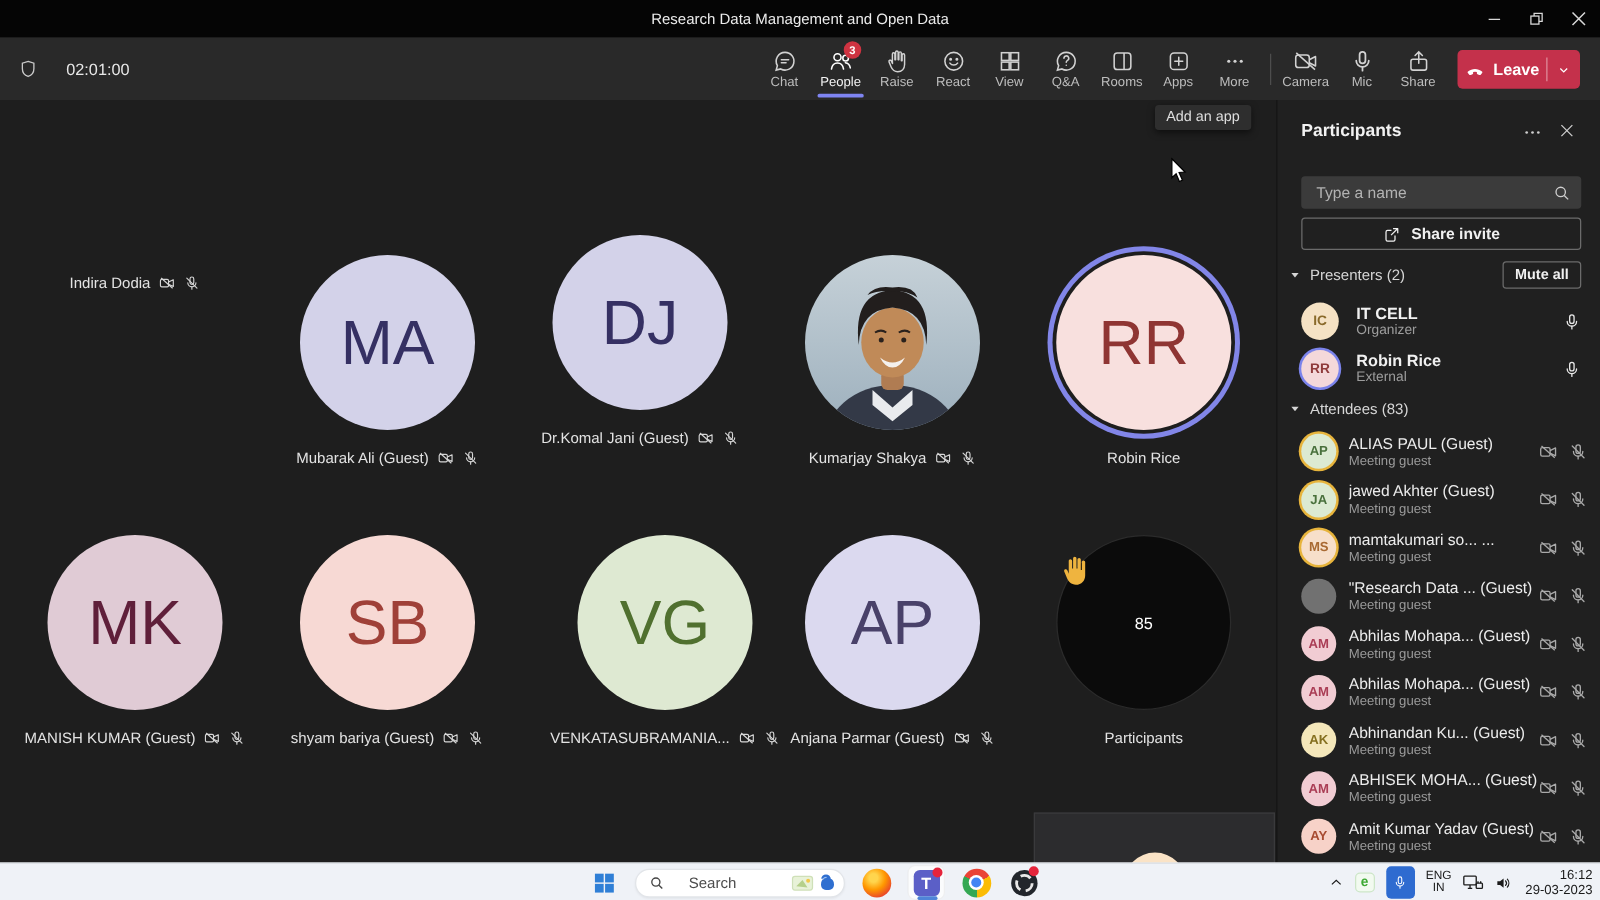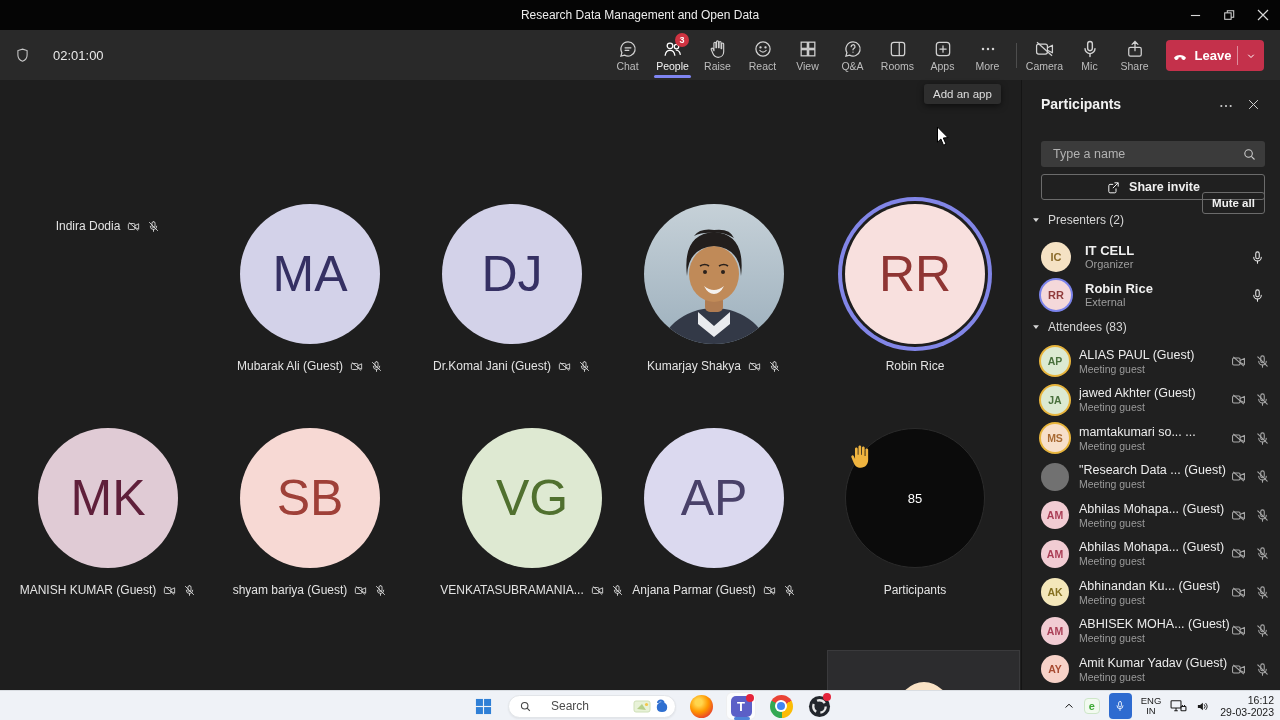--- a/index.html
+++ b/index.html
@@ -50,21 +50,21 @@
   
   .panel{position:absolute;left:1021px;top:80px;width:259px;height:610px;background:#202020;border-left:1px solid #141414;}
   .panel-title{position:absolute;left:19px;top:16px;font-size:14px;font-weight:bold;color:#f2f2f2;}
   .panel-more{position:absolute;left:196px;top:18px;color:#cfcfcf;}
   .panel-close{position:absolute;left:224px;top:17px;color:#cfcfcf;}
   .panel-search{position:absolute;left:19px;top:61px;width:224px;height:26px;background:#3b3b3b;border-radius:3px;display:flex;align-items:center;padding:0 8px 0 10px;}
   .panel-search input{flex:1;background:transparent;border:0;outline:none;font-size:12.5px;color:#e5e5e5;}
   .panel-search input::placeholder{color:#b2b2b2;}
   .share-invite{position:absolute;left:19px;top:94px;width:224px;height:26px;border:1px solid #6b6b6b;border-radius:3px;display:flex;align-items:center;justify-content:center;gap:8px;color:#f0f0f0;font-size:12.5px;font-weight:bold;background:transparent;}
   .section-hdr{position:absolute;left:9px;display:flex;align-items:center;gap:7px;color:#d6d6d6;font-size:12px;}
-  .mute-all{position:absolute;left:180px;top:112px;width:63px;height:22px;border:1px solid #6b6b6b;border-radius:3px;background:transparent;color:#f0f0f0;font-size:11.5px;font-weight:bold;display:flex;align-items:center;justify-content:center;}
+  .mute-all{position:absolute;left:180px;top:129px;width:63px;height:22px;border:1px solid #6b6b6b;border-radius:3px;background:transparent;color:#f0f0f0;font-size:11.5px;font-weight:bold;display:flex;align-items:center;justify-content:center;}
   .p-row{position:absolute;left:0;width:259px;height:38px;display:flex;align-items:center;padding-left:19px;}
   .p-avatar{width:30px;height:30px;border-radius:50%;display:flex;align-items:center;justify-content:center;font-size:11px;font-weight:bold;flex:none;}
   .p-text{margin-left:14px;flex:1;min-width:0;}
   .p-name{font-size:13px;font-weight:bold;color:#f0f0f0;line-height:15px;white-space:nowrap;}
   .p-role{font-size:11px;color:#9d9d9d;line-height:13px;}
   .p-mic{margin-right:16px;color:#e8e8e8;}
   .att-list{position:absolute;left:0;top:262px;width:259px;height:348px;overflow:hidden;}
   .att-row{height:38.5px;display:flex;align-items:center;padding-left:19px;position:relative;}
   .att-avatar{width:28px;height:28px;border-radius:50%;display:flex;align-items:center;justify-content:center;font-size:10.5px;font-weight:bold;flex:none;position:relative;}
   .att-text{margin-left:10px;flex:1;min-width:0;}
@@ -290,21 +290,21 @@
           <span>Mubarak Ali (Guest)</span>
         <svg width="13" height="13" viewBox="0 0 24 24" stroke="currentColor">
             <use href="#i-camoff"></use>
           </svg>
         <svg width="13" height="13" viewBox="0 0 24 24" stroke="currentColor">
             <use href="#i-micoff"></use>
           </svg>
       </div>
     </div>
 
-    <div class="tile" style="left:411px;top:124px">
+    <div class="tile" style="left:411px;top:108px">
       <div class="circle" style="background: rgb(211, 210, 233); color: rgb(53, 48, 99);">
           <span>DJ</span>
         </div>
       <div class="tile-label">
           <span>Dr.Komal Jani (Guest)</span>
         <svg width="13" height="13" viewBox="0 0 24 24" stroke="currentColor">
             <use href="#i-camoff"></use>
           </svg>
         <svg width="13" height="13" viewBox="0 0 24 24" stroke="currentColor">
             <use href="#i-micoff"></use>

